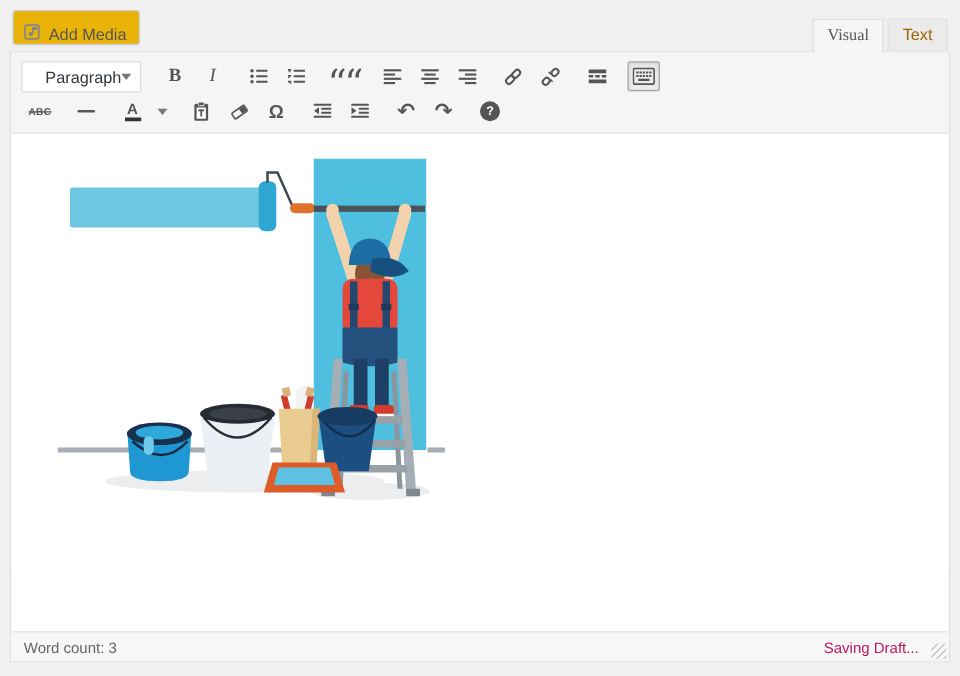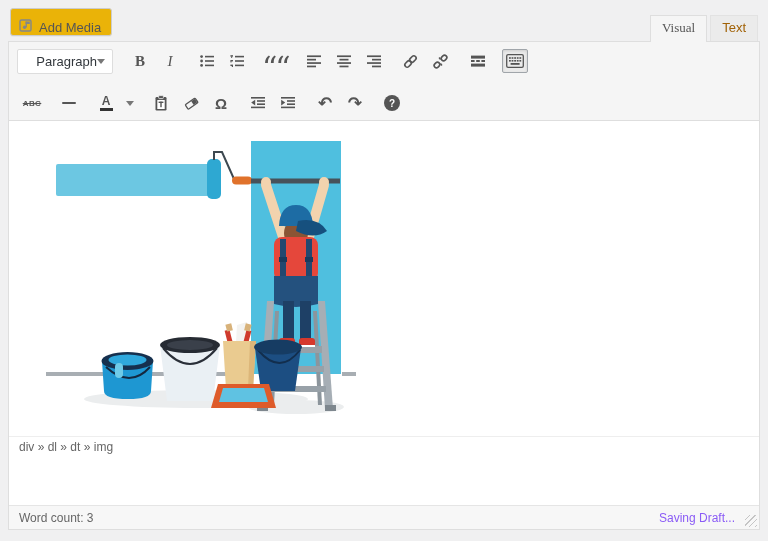--- a/index.html
+++ b/index.html
@@ -14,21 +14,21 @@
   .tabs { position:absolute; right:10px; top:15px; display:flex; align-items:flex-end; gap:3px; z-index:3; }
   .tab { font-size:13px; padding:4px 11px 5px; cursor:pointer; }
   .tab-visual { background:#f5f5f5; border:1px solid #dedede; border-bottom:none; color:#555; height:27px; margin-bottom:-1px; z-index:4;font-family:Liberation Serif, serif; }
   .tab-text { background:#ebebeb; border:1px solid #e2e2e2; border-bottom:none; color:#a16207; height:26px; }
 
   
   .editor { position:absolute; left:8px; top:41px; width:752px; height:489px; background:#fff;
     border:1px solid #dedede; display:flex; flex-direction:column; }
   .toolbar { background:#f5f5f5; border-bottom:1px solid #dedede; padding:5px 8px 4px; }
   .tb-row { display:flex; align-items:center; height:28px; }
-  .tb-row2 { height:26px; margin-top:15px;text-align:right; }
+  .tb-row2 { height:26px; margin-top:1px;text-align:right; }
   .para-select { width:96px; height:25px; background:#fff; border:1px solid #ddd; border-radius:2px;
     font-size:13px; color:#32373c; display:flex; align-items:center; justify-content:flex-end;
     padding:0 7px; margin-right:12px; cursor:pointer; }
   .caret { width:0; height:0; border-left:4px solid transparent; border-right:4px solid transparent; border-top:5px solid #777; }
   .tb-btn { min-width:26px; height:24px; display:flex; align-items:center; justify-content:center;
     color:#555; cursor:pointer; border:1px solid transparent; border-radius:2px; margin:0 2px; }
   .tb-btn svg { display:block; }
   .tb-group { display:flex; align-items:center; margin-right:7px; }
   .tb-bold { font-weight:bold; font-size:15px; font-family:"Liberation Serif","DejaVu Serif",serif; }
   .tb-italic { font-style:italic; font-size:15px; font-family:"Liberation Serif","DejaVu Serif",serif; }
@@ -47,21 +47,21 @@
   
   .canvas { flex:1; position:relative; background:#fff; overflow:hidden; }
   .illustration { position:absolute; left:37px; top:14px; }
   .caption { position:absolute; left:38px; top:312px; font-size:13px; font-style:italic; color:#72777c; }
 
   
   .pathbar { height:21px; background:#fff; border-top:1px solid #eee; font-size:12px; color:#666;
     padding:3px 10px 0; }
   .statusbar { height:24px; background:#f7f7f7; border-top:1px solid #e5e5e5; display:flex;
     align-items:center; justify-content:space-between; padding:0 10px; font-size:12px; color:#666; position:relative;margin-top:48px; }
-  .saving { margin-right:14px; color:#8b5cf6; }
+  .saving { margin-right:14px; color:#be185d; }
   .grip { position:absolute; right:2px; bottom:2px; width:12px; height:12px;
     background:repeating-linear-gradient(135deg, transparent 0 3px, #c5c5c5 3px 4px); cursor:se-resize; }
 </style>
 </head>
 <body>
 
 <div class="page">
 
   <div class="add-media-btn">
     <span>
@@ -342,23 +342,20 @@
 
         <polygon points="209,213 255,213 249,256 215,256" fill="#1c4e82"></polygon>
         <path d="M212 215 q22 26 42 0" stroke="#122e4d" stroke-width="2" fill="none"></path>
         <ellipse cx="232" cy="212" rx="24" ry="7.5" fill="#163c63"></ellipse>
 
         <polygon points="172,249 223,249 230,273 165,273" fill="#de5b2a"></polygon>
         <polygon points="177,253 218,253 222,267 173,267" fill="#5fc2e2"></polygon>
       </svg>
     </div>
 
-    <div class="pathbar">
-      <span>div » dl » dt » img</span>
-    </div>
 
     <div class="statusbar">
       <span>
         <span>Word count:</span>
         <span>3</span>
       </span>
       <span class="saving">Saving Draft...</span>
       <span class="grip"></span>
     </div>
   </div>

